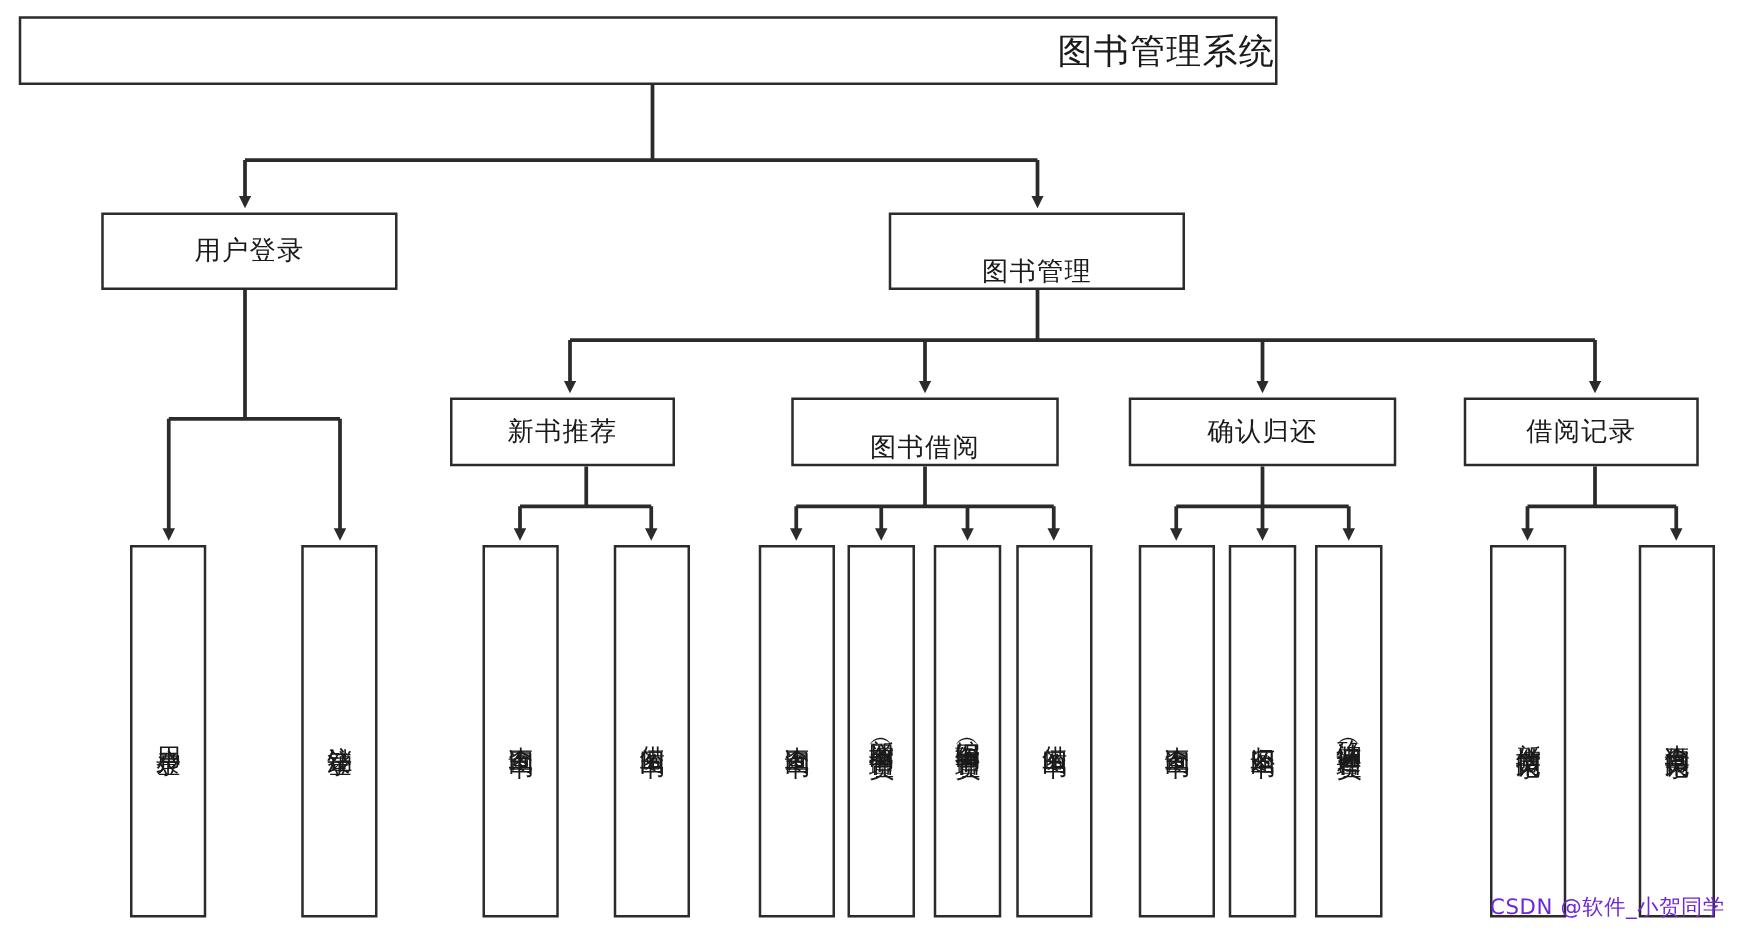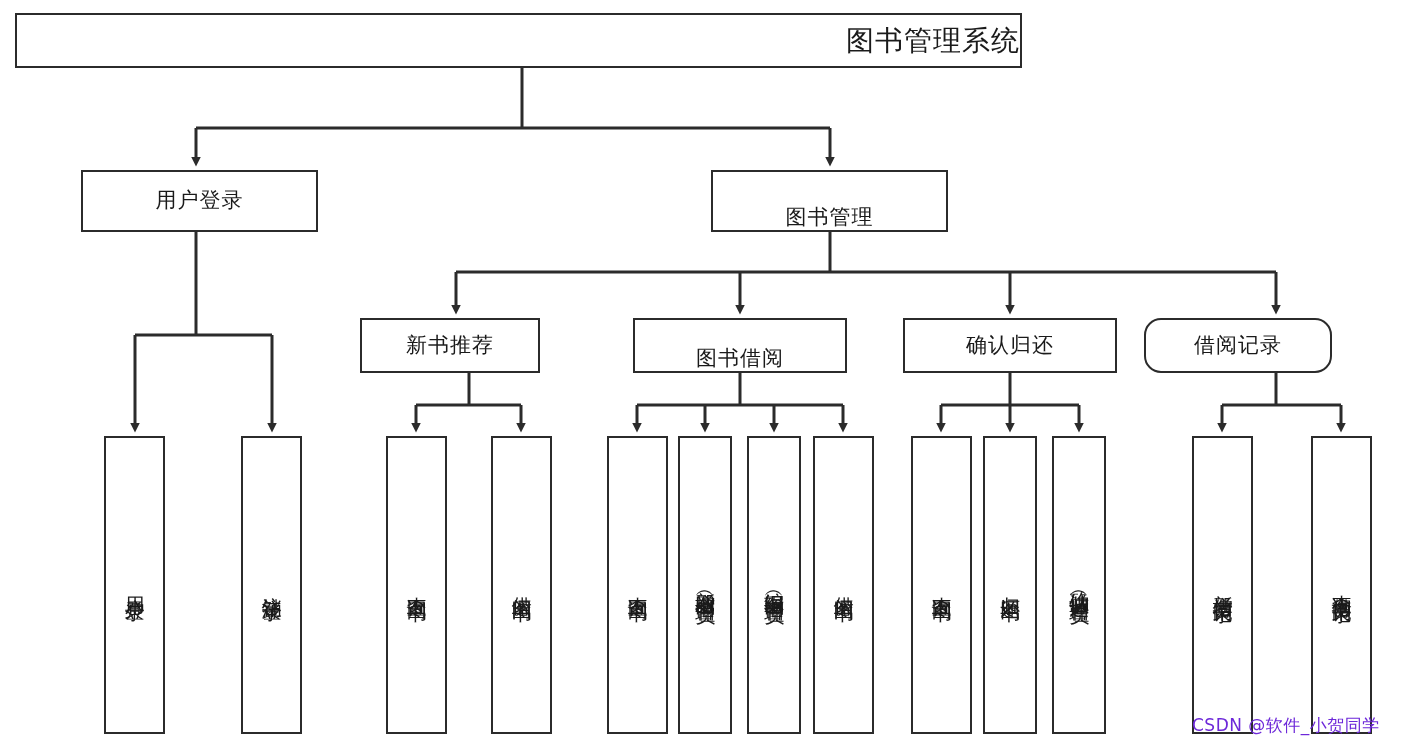--- a/index.html
+++ b/index.html
@@ -132,21 +132,21 @@
 
   <div class="node horiz" style="left:360px;top:318px;width:180px;height:55px;justify-content:center;">
     <span>新书推荐</span>
   </div>
   <div class="node horiz" style="left:633px;top:318px;width:214px;height:55px;align-items:flex-end;">
     <span>图书借阅</span>
   </div>
   <div class="node horiz" style="left:903px;top:318px;width:214px;height:55px;">
     <span>确认归还</span>
   </div>
-  <div class="node horiz" style="left:1144px;top:318px;width:188px;height:55px;border-radius:17px;">
+  <div class="node horiz" style="left:1171px;top:318px;width:188px;height:55px;">
     <span>借阅记录</span>
   </div>
 
   <div class="node vert" style="left:104px;top:436px;width:61px;height:298px;">
     <span class="vtext">用户登录</span>
   </div>
   <div class="node vert" style="left:241px;top:436px;width:61px;height:298px;">
     <span class="vtext">注销登录</span>
   </div>
 

